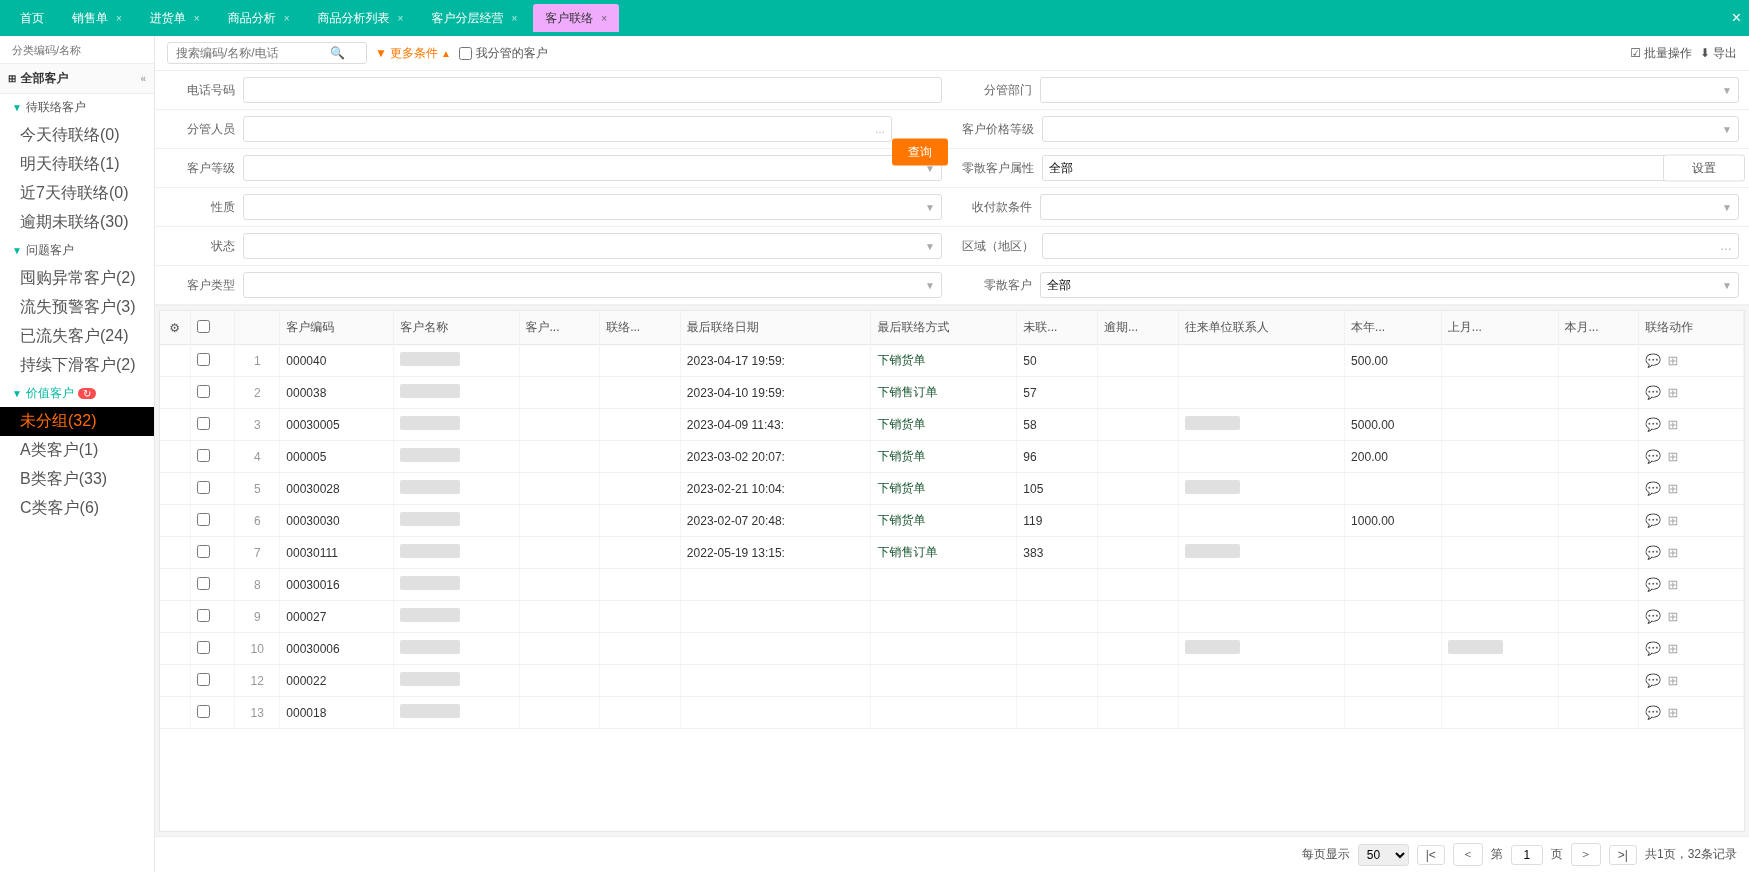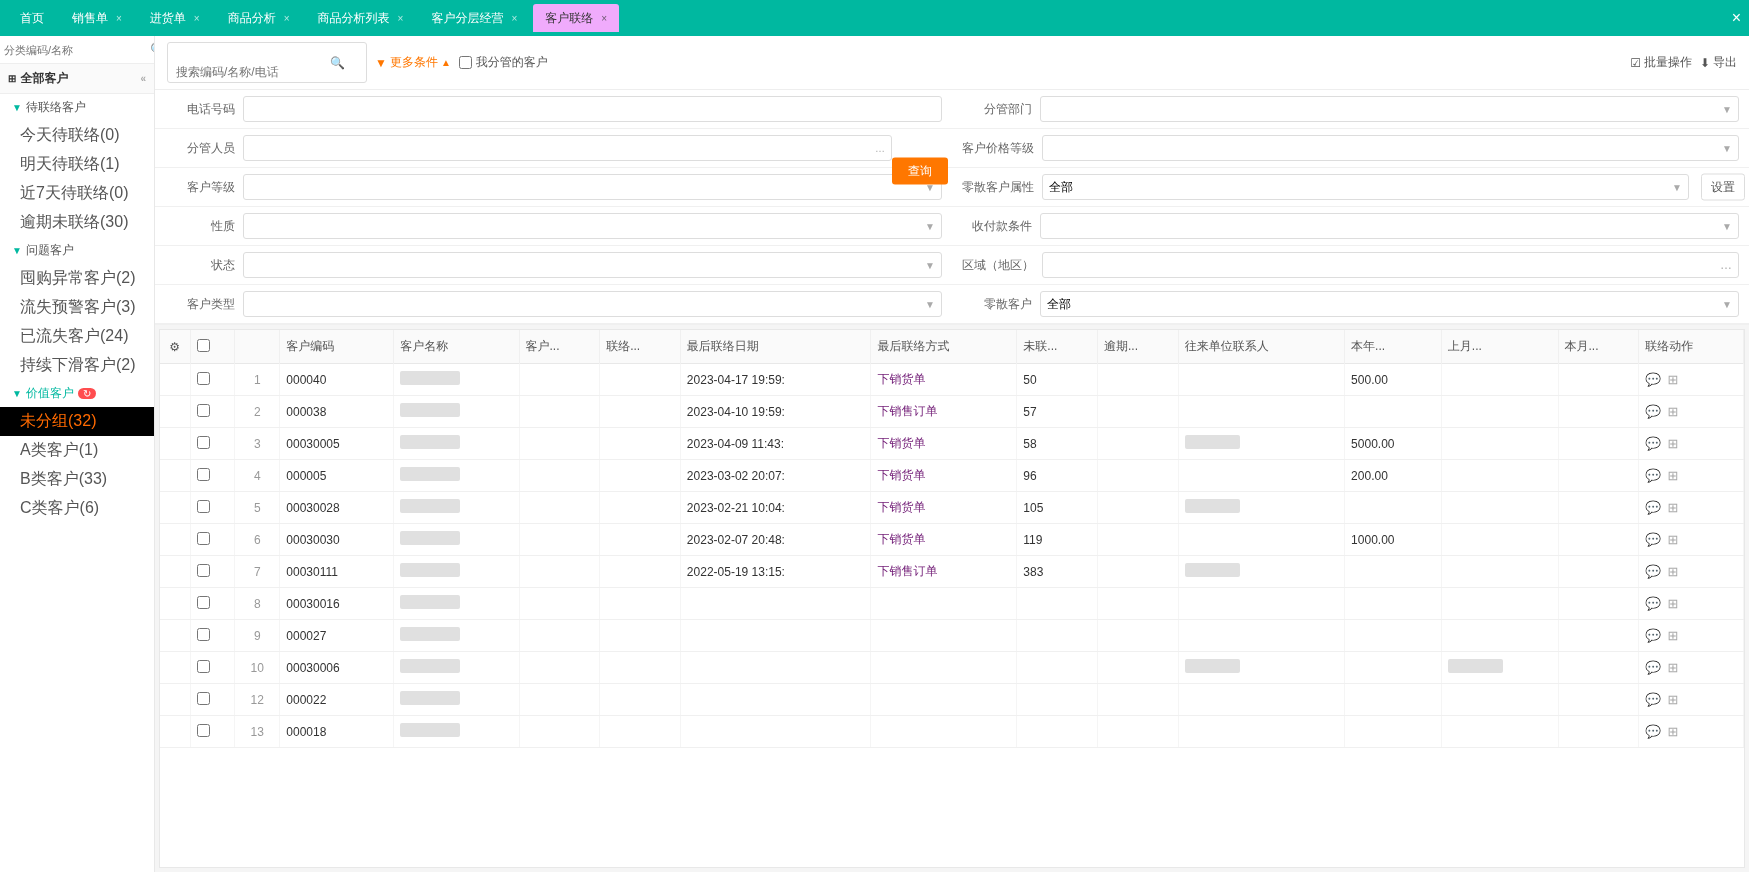--- a/index.html
+++ b/index.html
@@ -58,21 +58,21 @@
       background: #fff;
       border-right: 1px solid #e8e8e8;
       display: flex;
       flex-direction: column;
       overflow-y: auto;
       flex-shrink: 0;
     }
     .sidebar-search {
       display: flex;
       align-items: center;
-      padding: 6px 4px;
+      padding: 6px 12px;
       border-bottom: 1px solid #eee;
       gap: 4px;
     }
     .sidebar-search input {
       flex: 1;
       border: none;
       outline: none;
       font-size: 11px;
       color: #999;
     }
@@ -145,21 +145,20 @@
       border-radius: 3px;
       padding: 3px 8px;
       gap: 4px;
       width: 200px;
     }
     .filter-search input {
       border: none;
       outline: none;
       font-size: 12px;
       width: 150px;
-      margin-top: 19px;
     }
     .more-conditions {
       display: flex;
       align-items: center;
       color: #ff7700;
       cursor: pointer;
       gap: 3px;
       font-size: 12px;
     }
     .my-customers {
@@ -190,21 +189,21 @@
       padding: 5px 16px;
       cursor: pointer;
       font-size: 12px;
       margin-top: 46px;
     }
     .btn-reset {
       background: #fff;
       color: #555;
       border: 1px solid #ddd;
       border-radius: 3px;
-      padding: 4px 9px;
+      padding: 4px 28px;
       cursor: pointer;
       font-size: 12px;
     }
 
     
     .table-wrapper {
       flex: 1;
       overflow: auto;
       background: #fff;
       margin: 4px;
@@ -228,21 +227,21 @@
       text-align: left;
     }
     td {
       padding: 7px 6px;
       color: #333;
       border-bottom: 1px solid #f0f0f0;
       border-right: 1px solid #f5f5f5;
       white-space: nowrap;
     }
     .row-num { color: #999; text-align: center; }
-    .link-text { color: #701a75; cursor: pointer; text-decoration: none; }
+    .link-text { color: #14532d; cursor: pointer; text-decoration: none; }
     .action-icons { display: flex; gap: 6px; align-items: center; color: #aaa; cursor: pointer; }
 
     
     .pagination-bar {
       display: flex;
       align-items: center;
       justify-content: flex-end;
       padding: 6px 12px;
       background: #fff;
       border-top: 1px solid #eee;
@@ -809,15 +808,30 @@
                 <div class="action-icons">
                   <span style="font-size:13px;cursor:pointer;">💬</span>
                   <span style="font-size:13px;cursor:pointer;">⊞</span>
                 </div>
               </td>
             </tr>
           </tbody>
       </table>
     </div>
 
+    <div class="pagination-bar">
+      <span>每页显示</span>
+      <select class="page-size-select">
+        <option>50</option>
+        <option>100</option>
+      </select>
+      <button class="page-btn">|&lt;</button>
+      <button class="page-btn">＜</button>
+      <span>第</span>
+      <input class="page-num-input" type="text" value="1" style="">
+      <span>页</span>
+      <button class="page-btn">＞</button>
+      <button class="page-btn">&gt;|</button>
+      <span>共1页，32条记录</span>
+    </div>
 
   </div>
 </div>
 
 </body></html>

